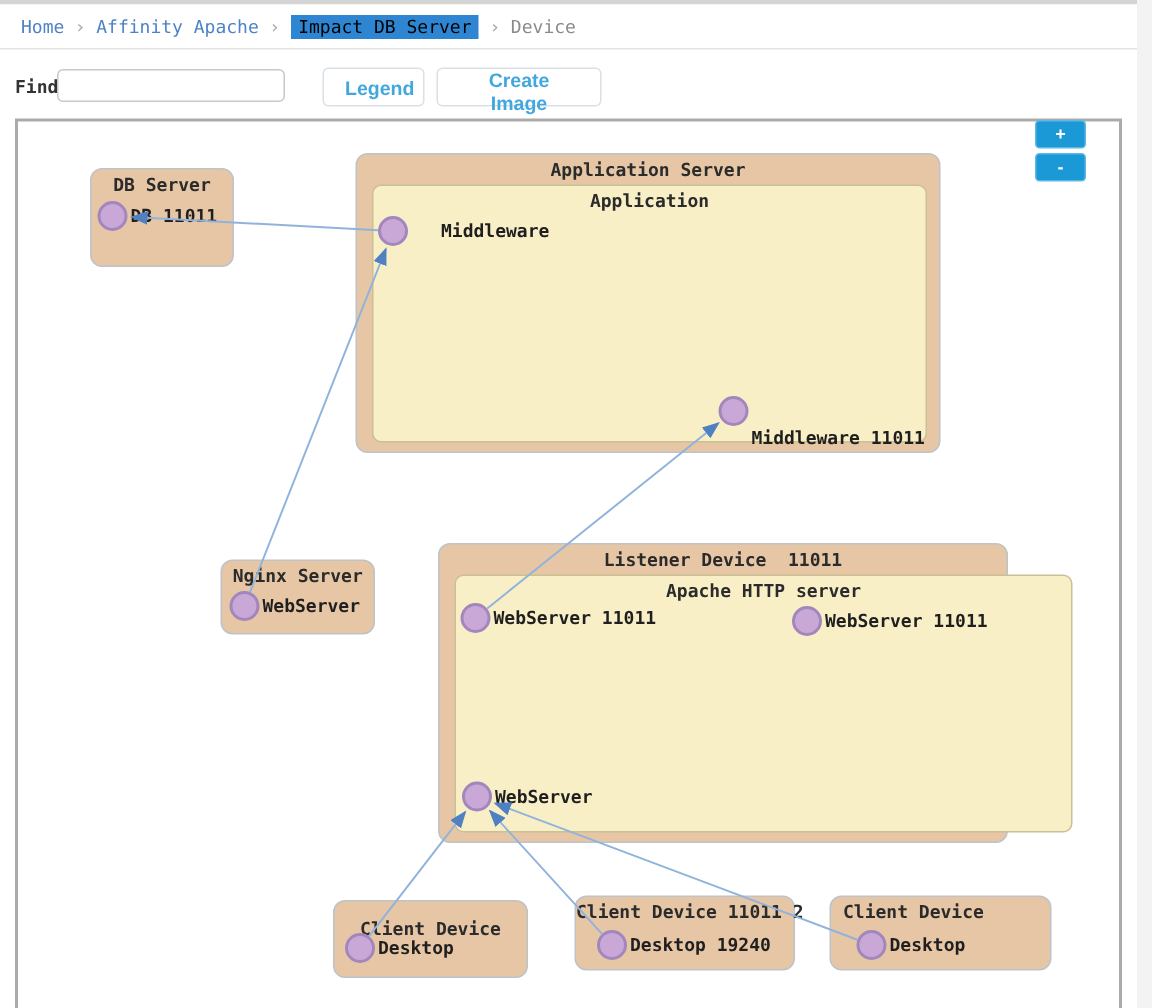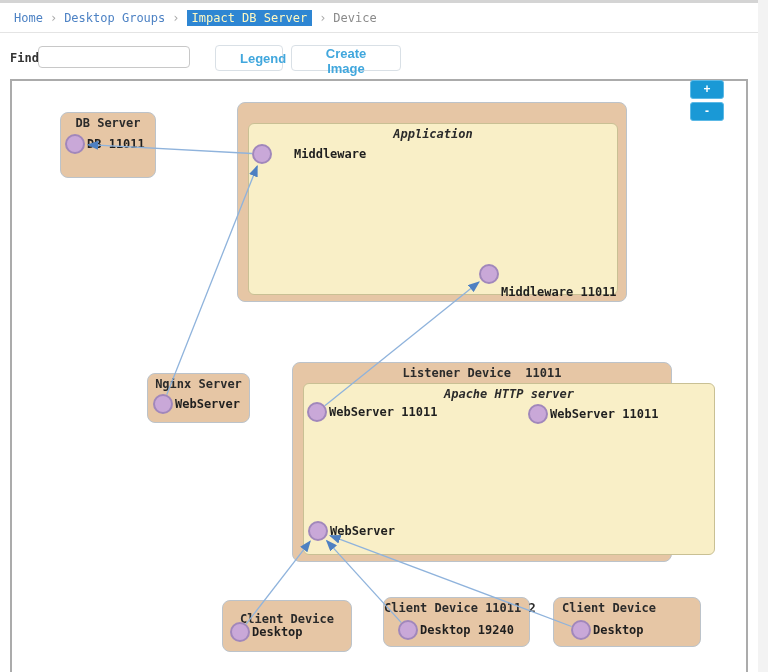--- a/index.html
+++ b/index.html
@@ -5,80 +5,81 @@
   html,body{margin:0;padding:0;width:768px;height:672px;overflow:hidden;background:#fff;
     font-family:"DejaVu Sans Mono",monospace;}
   .top-strip{position:absolute;top:0;left:0;width:768px;height:3px;background:#d4d4d4;}
   .right-gutter{position:absolute;top:0;right:0;width:10px;height:672px;background:#f3f3f3;z-index:20;}
 
   
   .breadcrumb{position:absolute;top:3px;left:0;width:758px;height:30px;background:#fff;
     border-bottom:1px solid #e4e4e4;display:flex;align-items:center;padding-left:14px;
     box-sizing:border-box;font-size:12px;white-space:pre;}
   .crumb-link{color:#4d82c4;cursor:pointer;}
-  .crumb-selected{background:#2e86d3;color:#fef9c3;padding:1px 5px;}
+  .crumb-selected{background:#2e86d3;color:#000000;padding:1px 5px;}
   .crumb-current{color:#8a8a8a;}
   .crumb-sep{color:#a8a8a8;margin:0 7px;}
 
   
   .find-label{position:absolute;left:10px;top:51px;font-size:12px;font-weight:bold;color:#333;}
   .find-input{position:absolute;left:38px;top:46px;width:140px;height:20px;border:1px solid #c8c8c8;
     border-radius:4px;font-family:"DejaVu Sans Mono",monospace;font-size:12px;padding:0 5px;}
   .btn{position:absolute;top:45px;height:26px;background:#fff;border:1px solid #d9e0e6;border-radius:4px;
     color:#41a7dd;font-family:"Liberation Sans",sans-serif;font-size:13px;font-weight:bold;
-    cursor:pointer;padding:0 24px;}
+    cursor:pointer;padding:0 14px;}
   .btn-legend{left:215px;width:68px;}
   .btn-create{left:291px;width:110px;}
 
   
   .graph-box{position:absolute;left:10px;top:79px;width:734px;height:600px;border:2px solid #ababab;
     background:#fff;box-sizing:content-box;}
   .canvas{position:relative;width:734px;height:600px;}
   .group{position:absolute;background:#e6c6a5;border:1px solid #bcc3ca;border-radius:8px;
     box-sizing:border-box;z-index:1;}
   .group-title{font-size:12px;font-weight:bold;color:#2b2b2b;white-space:pre;padding-top:3px;
     line-height:14px;}
   .align-center{text-align:center;}
   .align-left{text-align:left;padding-left:8px;}
   .inner{position:absolute;background:#f9efc7;border:1px solid #c9c094;border-radius:6px;
-    box-sizing:border-box;font-style:italic;}
+    box-sizing:border-box;}
   .node-circle{position:absolute;width:16px;height:16px;border-radius:50%;background:#c9a8d8;
     border:2px solid #a187bb;z-index:3;cursor:pointer;}
   .node-label{position:absolute;font-size:12px;font-weight:bold;color:#1f1f1f;white-space:pre;
     line-height:16px;z-index:3;}
   .edges-svg{position:absolute;left:0;top:0;z-index:5;pointer-events:none;}
   .zoom-controls{position:absolute;right:22px;top:-1px;z-index:10;display:flex;flex-direction:column;gap:3px;}
   .zoom-btn{width:34px;height:19px;background:#1a99d6;color:#fff;border:1px solid #5cb9e6;border-radius:3px;
     font-family:"Liberation Sans",sans-serif;font-size:12px;font-weight:bold;line-height:15px;
     text-align:center;padding:0;cursor:pointer;}
 </style>
 </head>
 <body>
 
 <div class="top-strip"></div>
 
-<nav class="breadcrumb" id="breadcrumb"><span class="crumb-link">Home</span><span class="crumb-sep">›</span><span class="crumb-link">Desktop Groups</span><span class="crumb-sep">›</span><span class="crumb-selected">Impact DB Server</span><span class="crumb-sep">›</span><span class="crumb-current">Device</span></nav>
+<nav class="breadcrumb" id="breadcrumb"><span class="crumb-link">Home</span><span class="crumb-sep">›</span><span class="crumb-link">Affinity Apache</span><span class="crumb-sep">›</span><span class="crumb-selected">Impact DB Server</span><span class="crumb-sep">›</span><span class="crumb-current">Device</span></nav>
 
 <label class="find-label">Find</label>
 <input class="find-input" type="text" value="" style="">
 <button class="btn btn-legend">Legend</button>
 <button class="btn btn-create">Create Image</button>
 
 <div class="graph-box">
   <div class="canvas" id="canvas">
     <div class="zoom-controls">
       <button class="zoom-btn">+</button>
       <button class="zoom-btn">-</button>
     </div>
   <div class="group" style="left: 48px; top: 31px; width: 96px; height: 66px;">
         <div class="group-title align-center">DB Server</div>
       </div>
       <div class="node-circle" style="left: 53px; top: 53px;"></div>
       <div class="node-label" style="left: 75px; top: 55px;">DB 11011</div>
       <div class="group" style="left: 225px; top: 21px; width: 390px; height: 200px;">
+        <div class="group-title align-center">Application Server</div>
         <div class="inner" style="left: 10px; top: 20px; width: 370px; height: 172px;">
           <div class="group-title align-center">Application</div>
         </div>
       </div>
       <div class="node-circle" style="left: 240px; top: 63px;"></div>
       <div class="node-label" style="left: 272px; top: 65px; margin-left: 10px;">Middleware</div>
       <div class="node-circle" style="left: 467px; top: 183px;"></div>
       <div class="node-label" style="left: 489px; top: 185px; margin-top: 18px;">Middleware 11011</div>
       <div class="group" style="left: 135px; top: 292px; width: 103px; height: 50px;">
         <div class="group-title align-center">Nginx Server</div>

